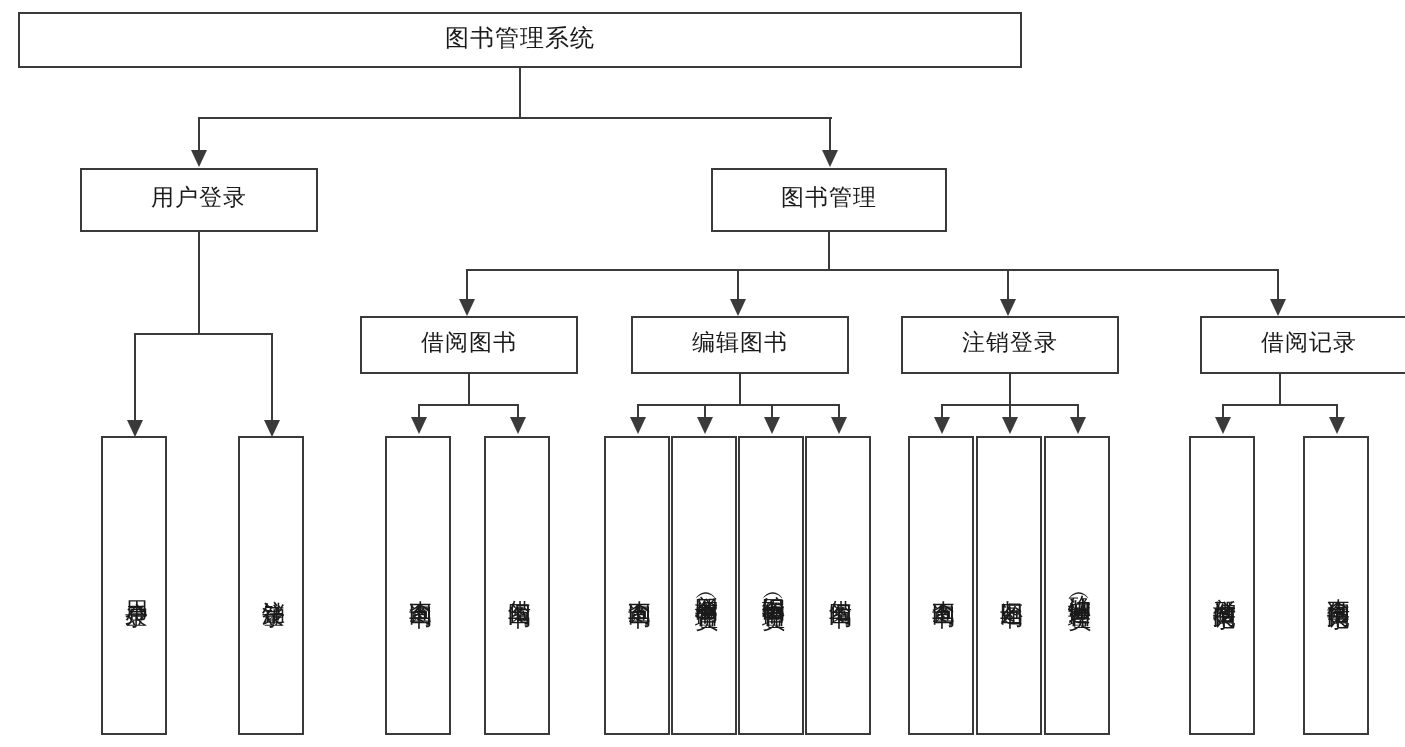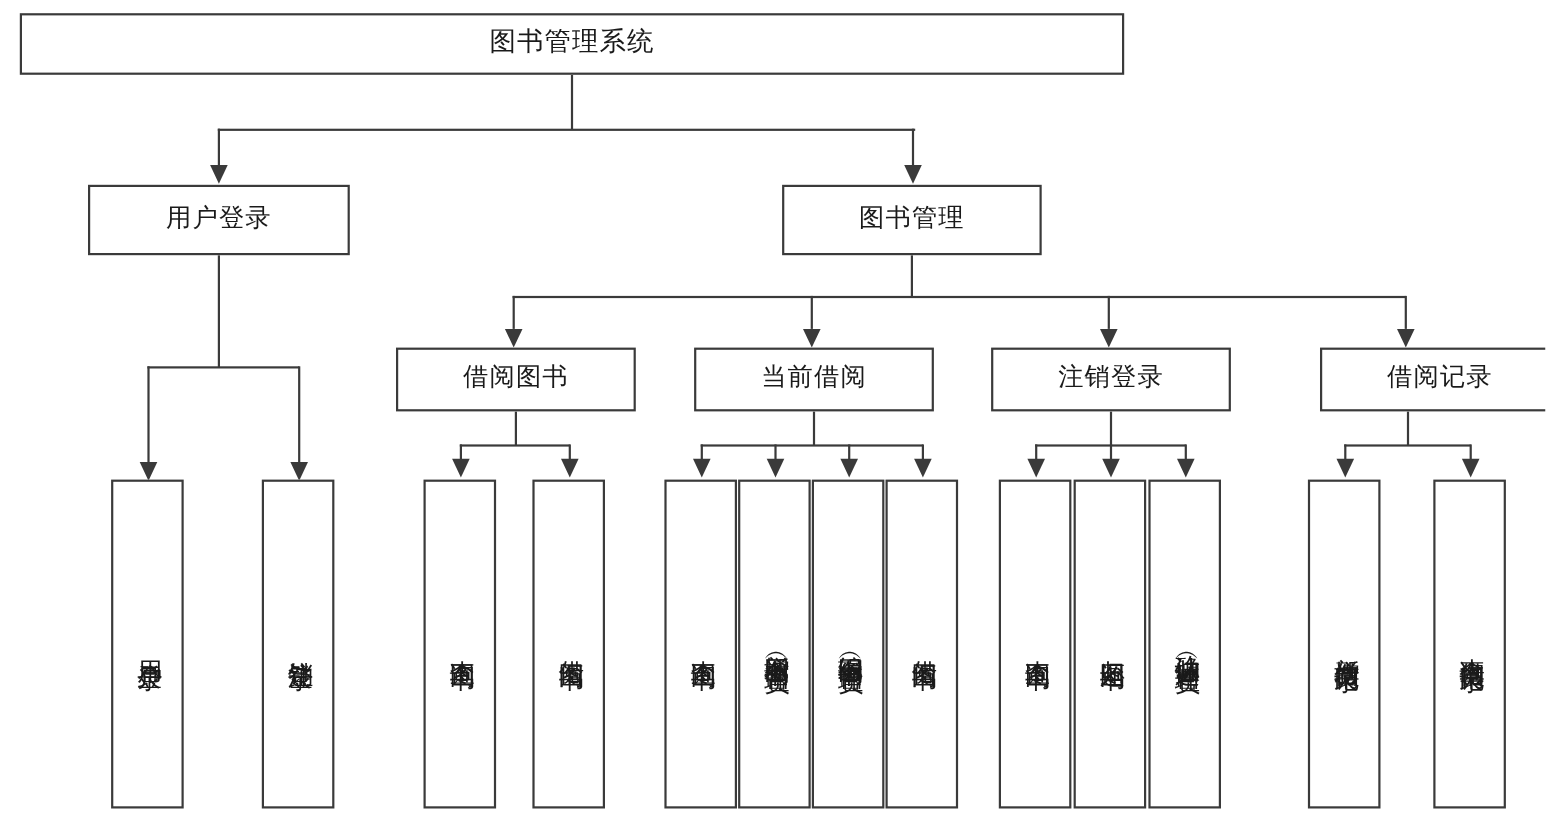--- a/index.html
+++ b/index.html
@@ -121,21 +121,21 @@
   <div class="arrow" style="left:730px; top:299px;"></div>
   <div class="conn v" style="left:1007px; top:269px; height:30px;"></div>
   <div class="arrow" style="left:1000px; top:299px;"></div>
   <div class="conn v" style="left:1277px; top:269px; height:30px;"></div>
   <div class="arrow" style="left:1270px; top:299px;"></div>
 
   <div class="node h" style="left:360px; top:316px; width:218px; height:58px;">
     <span class="label">借阅图书</span>
   </div>
   <div class="node h" style="left:631px; top:316px; width:218px; height:58px;">
-    <span class="label">当前借阅</span>
+    <span class="label">编辑图书</span>
   </div>
   <div class="node h" style="left:901px; top:316px; width:218px; height:58px;">
     <span class="label">注销登录</span>
   </div>
   <div class="node h" style="left:1200px; top:316px; width:218px; height:58px;">
     <span class="label">借阅记录</span>
   </div>
 
   <div class="conn v" style="left:468px; top:374px; height:31px;"></div>
   <div class="conn h" style="left:418px; top:404px; width:100px;"></div>

